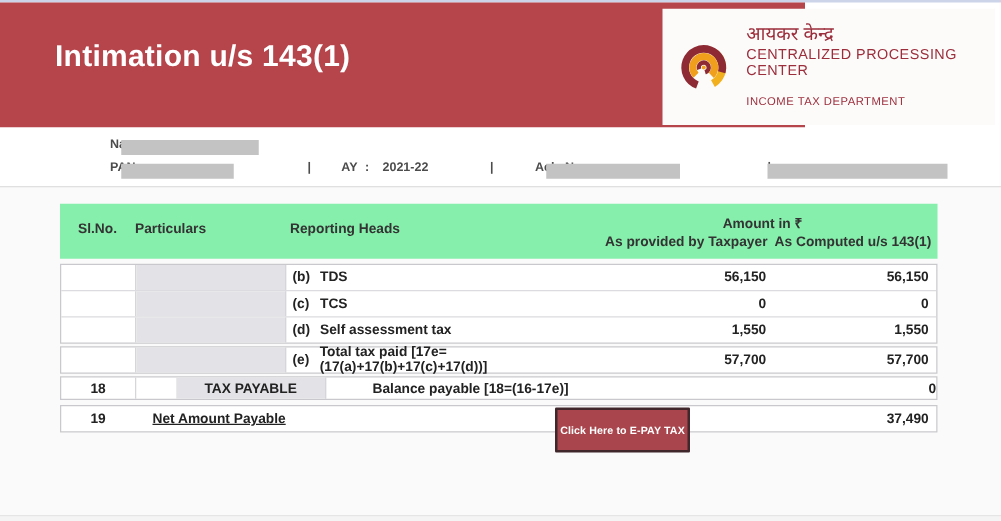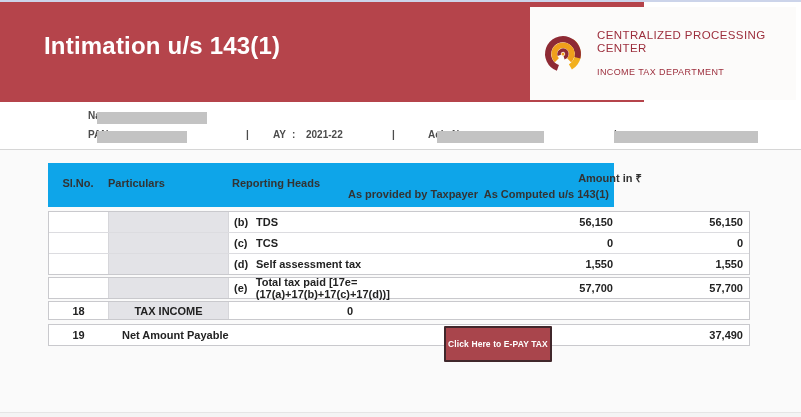--- a/index.html
+++ b/index.html
@@ -32,46 +32,46 @@
   .infobar span{position:absolute;font-size:10px;font-weight:700;color:#4c4c4c;white-space:nowrap;padding-left:40px;}
   .redact{position:absolute;background:#c3c3c3;height:12px;}
   .sep{color:#6b6b6b;}
 
   
   .lower-bg{position:absolute;left:0;top:150px;width:801px;height:263px;background:#fafafa;}
   .bottom-strip{position:absolute;left:0;top:412px;width:801px;height:5px;background:#f4f4f4;border-top:1px solid #e5e5e5;box-sizing:border-box;}
 
   
   .tbl{position:absolute;left:48px;top:163px;width:702px;}
-  .tbl-head{position:relative;width:566px;height:44px;background:#0ea5e9;font-size:11px;color:#333;font-weight:700;text-decoration:underline;}
+  .tbl-head{position:relative;width:702px;height:44px;background:#86efac;font-size:11px;color:#333;font-weight:700;text-decoration:underline;}
   .th{position:absolute;white-space:nowrap;}
   .th-slno{left:0;top:14px;width:60px;text-align:center;}
   .th-part{left:60px;top:14px;width:120px;text-align:left;}
   .th-heads{left:184px;top:14px;}
   .th-amt-group{left:442px;top:7px;width:240px;text-align:center;}
   .th-amt1{top:25px;right:136px;}
   .th-amt2{top:25px;right:5px;margin-left:33px;}
 
   .section{position:relative;width:702px;background:#ffffff;border:1px solid #c9c9cd;box-sizing:border-box;}
   .sec-a{margin-top:4px;}
   .sec-b{margin-top:2px;}
   .sec-c{margin-top:2px;}
   .sec-d{margin-top:4px;}
   .row{display:flex;align-items:stretch;height:20px;font-size:11px;color:#222;}
   .row + .row{border-top:1px solid #dcdce0;}
-  .row-18{height:17px;}
+  .row-18{height:17px;gap:32px;}
   .row-19{height:20px;}
   .c-slno{flex:0 0 59px;border-right:1px solid #d6d6da;display:flex;align-items:center;justify-content:center;font-weight:700;}
   .c-part{flex:0 0 119px;border-right:1px solid #d6d6da;background:#e3e3e7;display:flex;align-items:center;justify-content:center;font-weight:700;}
   .c-head{flex:1 1 auto;display:flex;align-items:center;padding-left:5px;font-weight:700;}
   .c-head .code{width:22px;}
   .c-amt1{flex:0 0 124px;display:flex;align-items:center;justify-content:flex-end;font-weight:700;}
   .c-amt2{flex:0 0 136px;display:flex;align-items:center;justify-content:flex-end;padding-right:6px;box-sizing:border-box;font-weight:700;}
   .sec-d .c-slno,.sec-d .c-part{border-right:none;background:transparent;}
-  .sec-d .c-part{justify-content:flex-start;padding-left:14px;flex-basis:300px;}
+  .sec-d .c-part{justify-content:flex-start;padding-left:14px;flex-basis:300px;text-decoration:underline;}
 
   .epay-btn{
     position:absolute;left:395px;top:1px;width:108px;height:17px;
     background:#a9454c;border:2px solid #40272b;border-radius:1px;
     color:#ffffff;font-size:8.5px;font-weight:700;font-family:"Liberation Sans",sans-serif;
     display:flex;align-items:center;justify-content:center;white-space:nowrap;
     padding:16px;cursor:pointer;letter-spacing:0.1px;
   }
 </style>
 </head>
@@ -85,20 +85,21 @@
     <svg class="logo-swirl" viewBox="0 0 48 48">
       <g transform="translate(24,24)">
         <circle r="17" fill="none" stroke="#f2b01e" stroke-width="7" stroke-dasharray="34 73" transform="rotate(-55)"></circle>
         <circle r="17" fill="none" stroke="#8e2a34" stroke-width="7" stroke-dasharray="78 29" transform="rotate(110)"></circle>
         <circle r="10" fill="none" stroke="#ef9f1b" stroke-width="6.5" stroke-dasharray="47 16" transform="rotate(135)"></circle>
         <circle r="4.5" fill="none" stroke="#8e2a34" stroke-width="4" stroke-dasharray="21 8" transform="rotate(160)"></circle>
         <circle r="1.8" fill="#ef9f1b"></circle>
       </g>
     </svg>
     <div class="logo-text">
+      <div class="logo-hindi">आयकर केन्द्र</div>
       <div class="logo-line1">CENTRALIZED PROCESSING CENTER</div>
       <div class="logo-line2">INCOME TAX DEPARTMENT</div>
     </div>
   </div>
 </div>
 
 <div class="infobar">
   <span style="left:48px;top:8px;">Name</span>
   <span style="left:89px;top:8px;">:</span>
   <div class="redact" style="left:97px;top:10px;width:110px;"></div>
@@ -175,21 +176,24 @@
           <span>Total tax paid [17e=(17(a)+17(b)+17(c)+17(d))]</span>
         </div>
       <div class="c-amt1">57,700</div>
       <div class="c-amt2">57,700</div>
     </div>
   </div>
 
   <div class="section sec-c">
     <div class="row row-18">
       <div class="c-slno">18</div>
-      <div class="c-part">TAX INCOME</div>
+      <div class="c-part">TAX PAYABLE</div>
+      <div class="c-head">
+          <span>Balance payable [18=(16-17e)]</span>
+        </div>
       <div class="c-amt1">0</div>
     </div>
   </div>
 
   <div class="section sec-d">
     <div class="row row-19">
       <div class="c-slno">19</div>
       <div class="c-part">Net Amount Payable</div>
       <div class="c-head"></div>
       <div class="c-amt1"></div>

